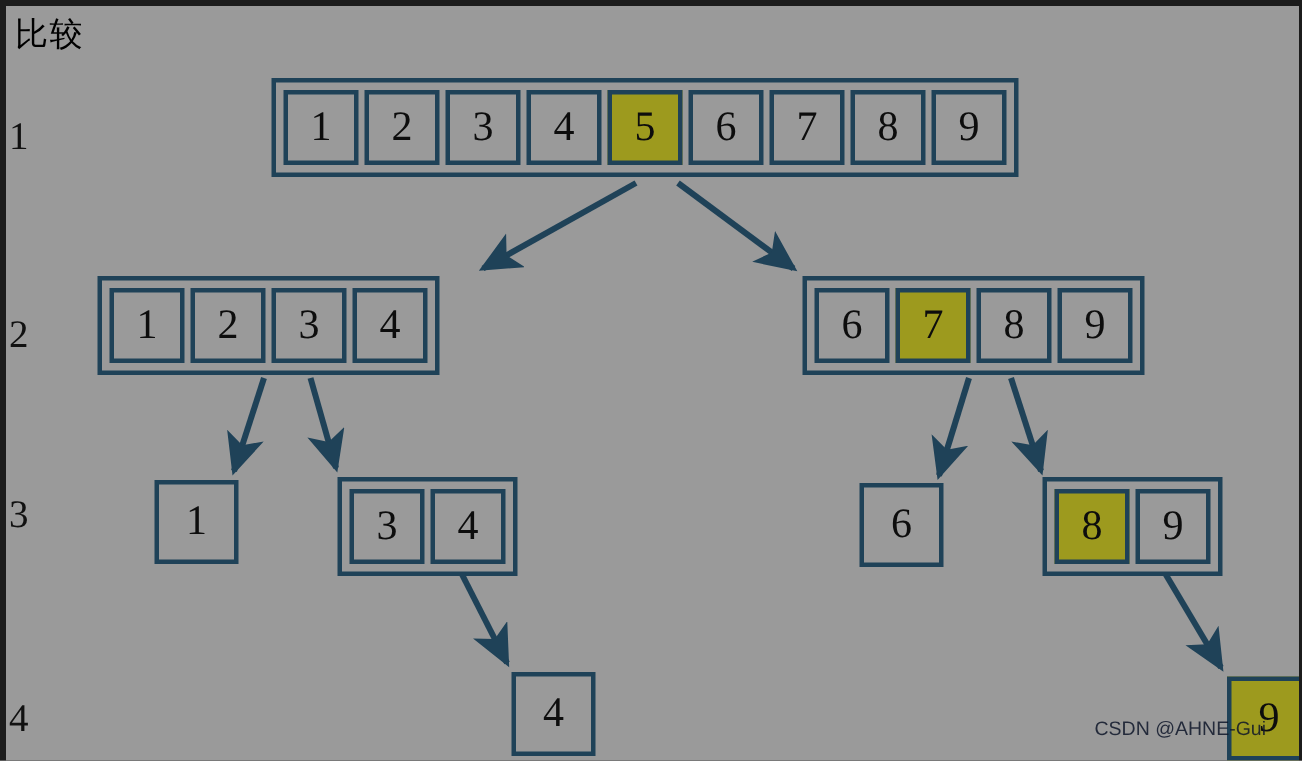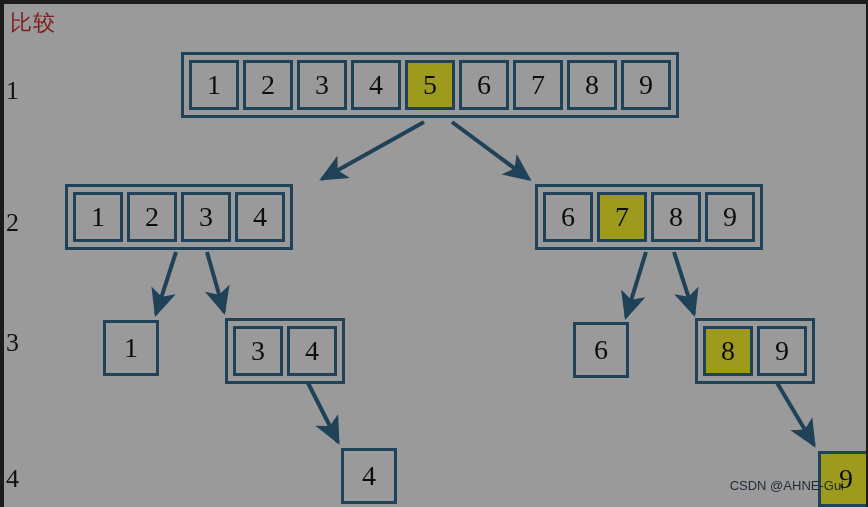--- a/index.html
+++ b/index.html
@@ -13,21 +13,21 @@
     position:absolute;
     left:4px;top:4px;
     width:862px;height:503px;
     background:#9a9a9a;
     overflow:hidden;
   }
   .title{
     position:absolute;
     left:6px;top:4px;
     font-size:22px;
-    color:#7f1d1d;
+    color:#000000;
     letter-spacing:1px;
     font-family:"DejaVu Sans", sans-serif;
   }
   .lvl-label{
     position:absolute;
     font-size:26px;
     color:#111;
     font-family:"Liberation Serif", serif;
   }
   

